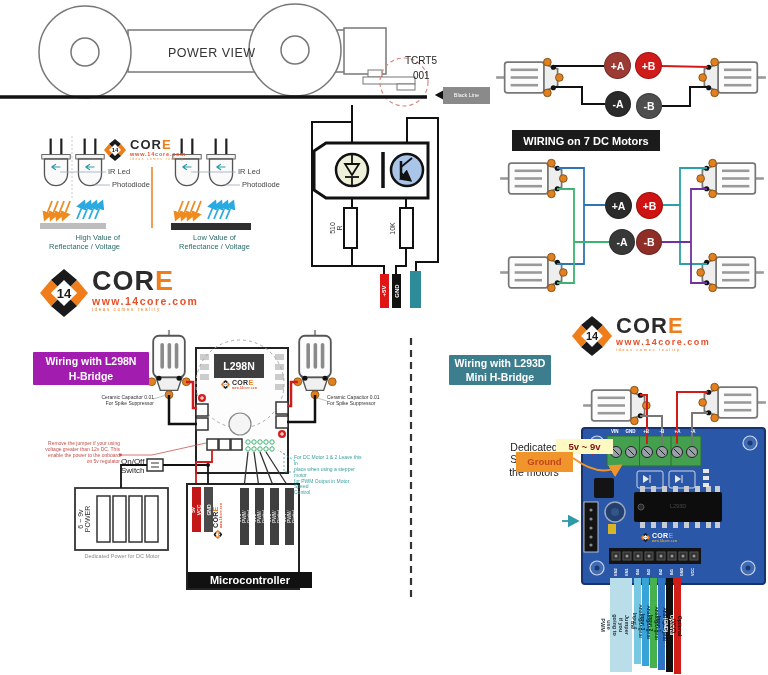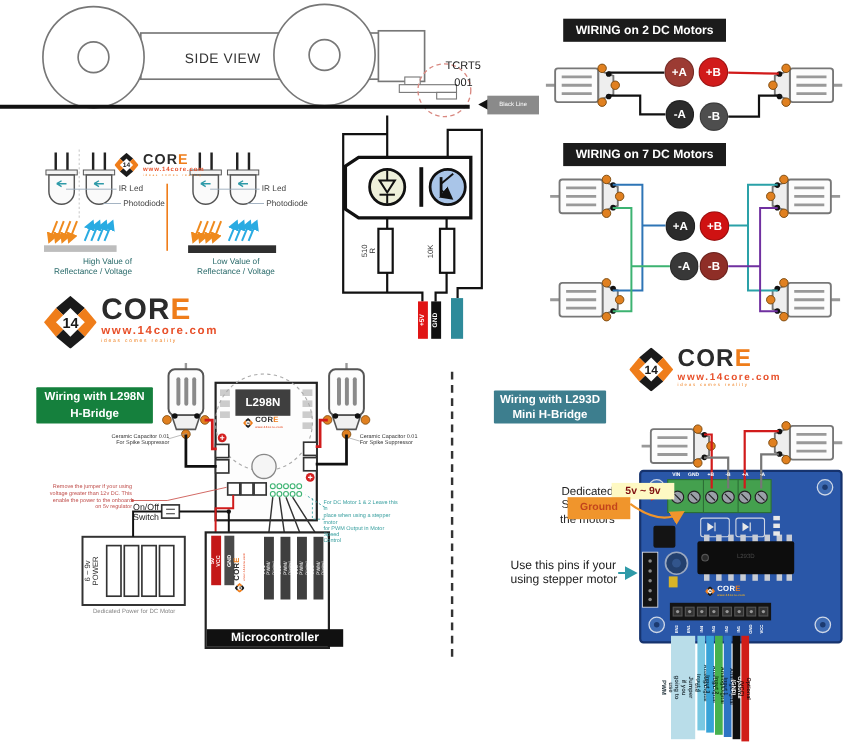--- a/index.html
+++ b/index.html
@@ -358,27 +358,26 @@
     <path d="M640,395 L647,395 V444" stroke="#d11b1b" stroke-width="2" fill="none"></path>
     <path d="M640,416 L662,416 V444" stroke="#777" stroke-width="2" fill="none"></path>
     <path d="M708,392 L677,392 V444" stroke="#d11b1b" stroke-width="2" fill="none"></path>
     <path d="M708,413 L692,413 V444" stroke="#777" stroke-width="2" fill="none"></path>
     <line x1="573" y1="447" x2="602" y2="449" stroke="#d11b1b" stroke-width="2" marker-end="url(#ah-r)"></line>
     <path d="M573,458 Q600,478 620,466" stroke="#f0952c" stroke-width="2" fill="none" marker-end="url(#ah-or)"></path>
     <line x1="562" y1="521" x2="577" y2="521" stroke="#2e9aa8" stroke-width="1.8" marker-end="url(#ah-t)"></line>
   </g>
 </svg>
 
-<div class="lbl" style="left:168px;top:46px;width:90px;font-size:12.5px;letter-spacing:.5px;color:#333;">SIDE VIEW</div>
+<div class="lbl" style="left:168px;top:46px;width:90px;font-size:12.5px;letter-spacing:.5px;color:#333;">POWER VIEW</div>
 <div class="lbl" style="left:405px;top:55px;font-size:10px;color:#222;">TCRT5</div>
 <div class="lbl" style="left:413px;top:70px;font-size:10px;color:#222;">001</div>
 <div class="lbl" style="left:443px;top:87px;width:47px;height:17px;background:#8a8a8a;color:#fff;font-size:5.5px;
             display:flex;align-items:center;justify-content:center;text-align:center;">Black Line</div>
 
-<div class="hdr" style="left: 512px; top: 17px; width: 148px; height: 21px; background-color: rgb(27, 27, 27);">WIRING on 2 DC Motors</div>
 <div class="cterm" style="left: 604px; top: 52px; width: 27px; height: 27px; background-color: rgb(156, 59, 51);">+A</div>
 <div class="cterm" style="left: 635px; top: 52px; width: 27px; height: 27px; background-color: rgb(209, 27, 27);">+B</div>
 <div class="cterm" style="left: 605px; top: 91px; width: 26px; height: 26px; background-color: rgb(43, 43, 43);">-A</div>
 <div class="cterm" style="left: 636px; top: 93px; width: 26px; height: 26px; background-color: rgb(78, 78, 78);">-B</div>
 
 <div class="hdr" style="left: 512px; top: 130px; width: 148px; height: 21px; background-color: rgb(27, 27, 27);">WIRING on 7 DC Motors</div>
 <div class="cterm" style="left: 605px; top: 192px; width: 27px; height: 27px; background-color: rgb(43, 43, 43);">+A</div>
 <div class="cterm" style="left: 636px; top: 192px; width: 27px; height: 27px; background-color: rgb(207, 18, 18);">+B</div>
 <div class="cterm" style="left: 609px; top: 229px; width: 26px; height: 26px; background-color: rgb(56, 56, 56);">-A</div>
 <div class="cterm" style="left: 636px; top: 229px; width: 26px; height: 26px; background-color: rgb(143, 46, 39);">-B</div>
@@ -421,21 +420,21 @@
   <svg class="pw" viewBox="0 0 44 44">
         <use href="#pinwheel"></use>
       </svg>
   <div class="ctxt">
     <div class="cname"><span>COR</span><span class="ce">E</span></div>
     <div class="curl">www.14core.com</div>
     <div class="ctag">ideas comes reality</div>
   </div>
 </div>
 
-<div class="teal-box" style="left: 33px; top: 352px; width: 106px; height: 33px; background-color: #15803d;">Wiring with L298N
+<div class="teal-box" style="left: 33px; top: 352px; width: 116px; height: 33px; background-color: #a21caf;">Wiring with L298N
 H-Bridge</div>
 <div class="hdr" style="left:214px;top:354px;width:50px;height:24px;background:#3f3f3f;font-size:10.5px;">L298N</div>
 <div class="corelogo xs" style="left:221px;top:380px;">
   <svg class="pw" viewBox="0 0 44 44">
         <use href="#pinwheel"></use>
       </svg>
   <div class="ctxt">
     <div class="cname"><span>COR</span><span class="ce">E</span></div>
     <div class="curl">www.14core.com</div>
   </div>
@@ -499,22 +498,20 @@
     <div class="ctag">ideas comes reality</div>
   </div>
 </div>
 <div class="lbl" style="left:503px;top:393px;width:62px;font-size:10.5px;text-align:center;color:#222;margin-top:48px;">Dedicated
 Supply for
 the motors</div>
 <div class="lbl" style="left:516px;top:439px;width:57px;height:15px;background:#fef9c3;color:#801010;font-weight:bold;font-size:9.5px;
             display:flex;align-items:center;justify-content:center;margin-left:40px;">5v ~ 9v</div>
 <div class="lbl" style="left:516px;top:452px;width:57px;height:20px;background:#f0952c;color:#c2441c;font-weight:bold;font-size:9.5px;
             display:flex;align-items:center;justify-content:center;">Ground</div>
-<div class="lbl" style="left:464px;top:508px;width:104px;font-size:11px;color:#222;">Use this pins if your
-using stepper motor</div>
 <div style="position:absolute;left:607px;top:429px;width:94px;height:7px;display:flex;">
   <span style="flex:1;font-size:4.5px;font-weight:bold;color:#fff;text-align:center;">VIN</span>
   <span style="flex:1;font-size:4.5px;font-weight:bold;color:#fff;text-align:center;">GND</span>
   <span style="flex:1;font-size:4.5px;font-weight:bold;color:#fff;text-align:center;">+B</span>
   <span style="flex:1;font-size:4.5px;font-weight:bold;color:#fff;text-align:center;">-B</span>
   <span style="flex:1;font-size:4.5px;font-weight:bold;color:#fff;text-align:center;">+A</span>
   <span style="flex:1;font-size:4.5px;font-weight:bold;color:#fff;text-align:center;">-A</span>
 </div>
 <div class="lbl" style="left:650px;top:503px;width:56px;font-size:5.5px;text-align:center;color:#4a4a4a;">L293D</div>
 <div class="corelogo xs onblue" style="left:641px;top:533px;">

